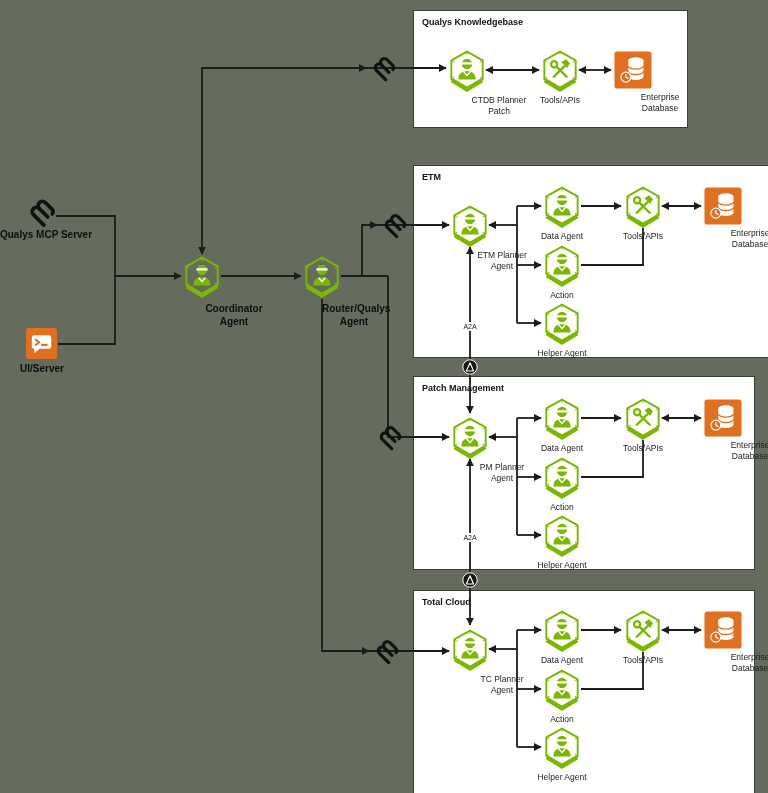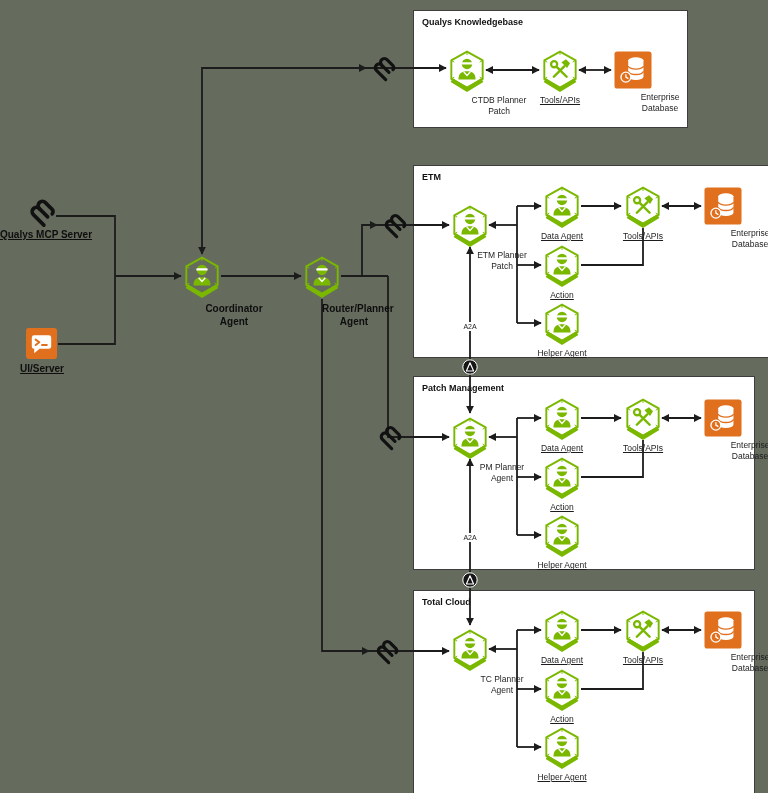--- a/index.html
+++ b/index.html
@@ -8,21 +8,21 @@
   .group-box{position:absolute;background:#ffffff;border:1px solid #3d3d3d;box-sizing:border-box;padding-left:13px;}
   .group-title{position:absolute;left:8px;top:6px;font-size:9px;font-weight:bold;color:#111;}
   #wires{position:absolute;left:0;top:0;z-index:2;}
   .node{position:absolute;z-index:3;}
   .node svg{display:block;}
   .lbl{position:absolute;z-index:4;transform:translateX(-50%);text-align:center;
        font-size:8.5px;line-height:1.3;color:#1d1d1d;}
   .lbl.bold{font-weight:bold;font-size:10px;color:#0e0e0e;}
   .lbl.w64{width:64px;}
   .lbl.w54{width:54px;}
-  .lbl.nowrap{white-space:nowrap;text-decoration:underline;}
+  .lbl.nowrap{white-space:nowrap;}
   .lbl.a2a{font-size:7px;background:#ffffff;padding:0 2px;color:#222;}
 </style>
 </head>
 <body>
 
 <div id="canvas">
 
   <svg width="0" height="0" style="position:absolute" aria-hidden="true">
     <defs>
       <marker id="arr" viewBox="0 0 10 10" refX="9" refY="5" markerWidth="4.5" markerHeight="4.5" orient="auto-start-reverse">
@@ -304,27 +304,27 @@
     </div>
   <div class="node" style="left:543px;top:727px">
       <svg width="38" height="44">
         <use href="#sym-agent"></use>
       </svg>
     </div>
 
   <div class="lbl bold nowrap" style="left:46px;top:228px">Qualys MCP Server</div>
   <div class="lbl bold nowrap" style="left:42px;top:362px">UI/Server</div>
   <div class="lbl bold w64" style="left:234px;top:302px">Coordinator Agent</div>
-  <div class="lbl bold w64" style="left:354px;top:302px">Router/Planner Agent</div>
+  <div class="lbl bold w64" style="left:354px;top:302px">Router/Qualys Agent</div>
 
   <div class="lbl w64" style="left:499px;top:95px">CTDB Planner Patch</div>
   <div class="lbl nowrap" style="left:560px;top:95px">Tools/APIs</div>
   <div class="lbl w54" style="left:660px;top:92px">Enterprise Database</div>
 
-  <div class="lbl w64" style="left:502px;top:250px">ETM Planner Patch</div>
+  <div class="lbl w64" style="left:502px;top:250px">ETM Planner Agent</div>
   <div class="lbl nowrap" style="left:562px;top:231px">Data Agent</div>
   <div class="lbl nowrap" style="left:643px;top:231px">Tools/APIs</div>
   <div class="lbl w54" style="left:750px;top:228px">Enterprise Database</div>
   <div class="lbl nowrap" style="left:562px;top:290px">Action</div>
   <div class="lbl nowrap" style="left:562px;top:348px">Helper Agent</div>
   <div class="lbl a2a" style="left:470px;top:322px">A2A</div>
 
   <div class="lbl w64" style="left:502px;top:462px">PM Planner Agent</div>
   <div class="lbl nowrap" style="left:562px;top:443px">Data Agent</div>
   <div class="lbl nowrap" style="left:643px;top:443px">Tools/APIs</div>

